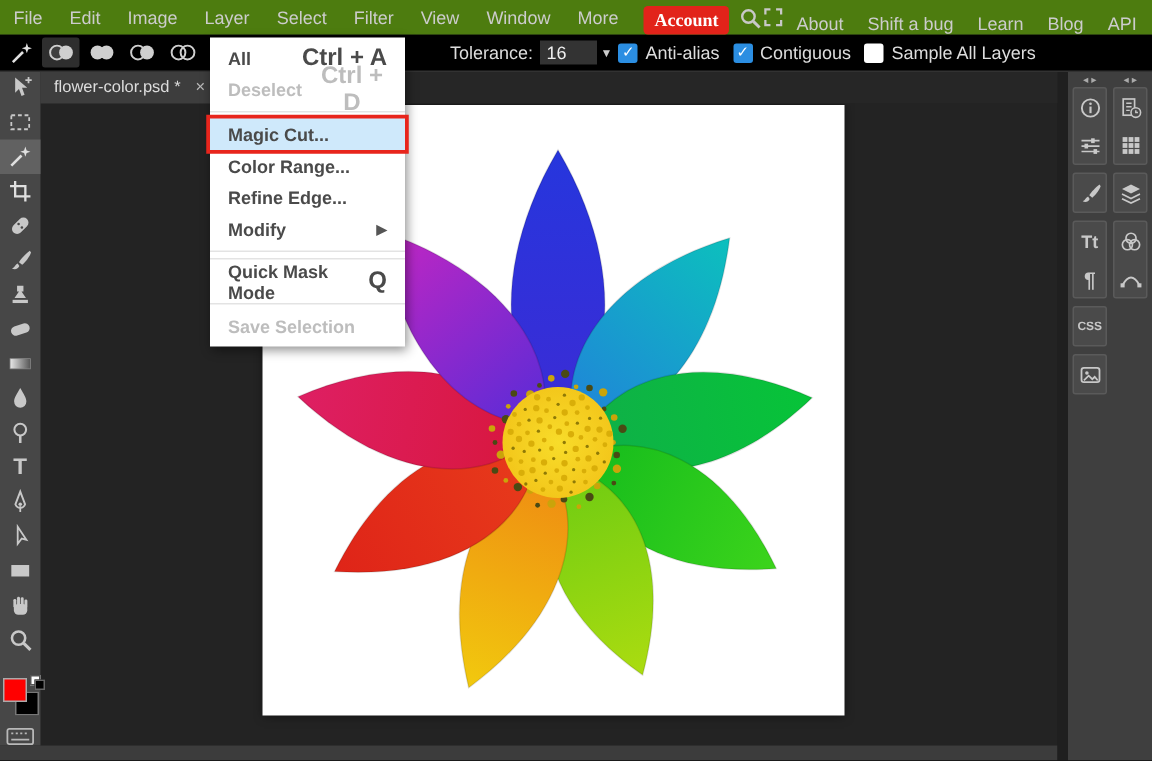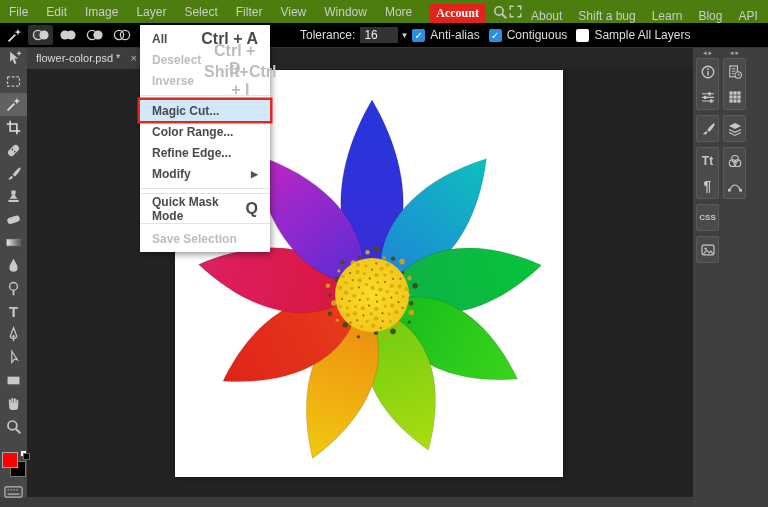--- a/index.html
+++ b/index.html
@@ -45,21 +45,21 @@
   .tab{background:#3d3d3d;color:#dddddd;font-size:11px;display:flex;align-items:center;
        padding:0 9px;gap:10px;height:100%;}
   .tab-close{color:#bbbbbb;font-size:11px;cursor:pointer;}
   
   #docarea{position:absolute;top:69px;left:27px;right:63px;bottom:10px;background:#232323;overflow:hidden;}
   #canvas{position:absolute;left:148px;top:1px;width:388px;height:407px;background:#ffffff;
           box-shadow:0 0 6px rgba(0,0,0,.5);}
   #statusbar{position:absolute;left:0;right:63px;bottom:0;height:10px;background:#3c3c3c;}
   
   #gutter{position:absolute;top:47px;right:56px;width:7px;bottom:0;background:#1f1f1f;}
-  #rightpanel{position:absolute;top:47px;right:0;width:75px;bottom:0;background:#3f3f3f;z-index:2;}
+  #rightpanel{position:absolute;top:47px;right:0;width:56px;bottom:0;background:#3f3f3f;z-index:2;}
   #rp-cols{display:flex;gap:4px;padding:1px 3px;}
   .rp-col{width:23px;display:flex;flex-direction:column;}
   .rp-head{height:10px;display:flex;align-items:center;justify-content:center;gap:2px;color:#aaaaaa;font-size:7px;}
   .pgroup{background:#4a4a4a;border:1px solid #5a5a5a;border-radius:2px;margin-bottom:5px;}
   .pcell{width:21px;height:25px;display:flex;align-items:center;justify-content:center;}
   
   #selectmenu{position:absolute;left:140px;top:25px;width:130px;background:#ffffff;z-index:20;
               box-shadow:1px 2px 7px rgba(0,0,0,.45);padding:3px 0;font-size:12px;color:#4a4a4a;font-weight:bold;}
   .mrow{height:21px;display:flex;align-items:center;justify-content:space-between;padding:0 12px;position:relative;}
   .mrow .shortcut{font-size:16px;margin-left:10px;text-align:center;}
@@ -685,24 +685,20 @@
 
   <div id="selectmenu">
       <div class="mrow">
         <span>All</span>
         <span class="shortcut">Ctrl + A</span>
       </div>
       <div class="mrow disabled">
         <span>Deselect</span>
         <span class="shortcut">Ctrl + D</span>
       </div>
-      <div class="mrow disabled">
-        <span>Inverse</span>
-        <span class="shortcut">Shift+Ctrl + I</span>
-      </div>
       <div class="msep"></div>
       <div class="mrow highlight" style="background: rgb(207, 233, 251); box-shadow: rgb(232, 37, 28) 0px 0px 0px 2.5px;">
         <span>Magic Cut...</span>
       </div>
       <div class="mrow">
         <span>Color Range...</span>
       </div>
       <div class="mrow">
         <span>Refine Edge...</span>
       </div>

